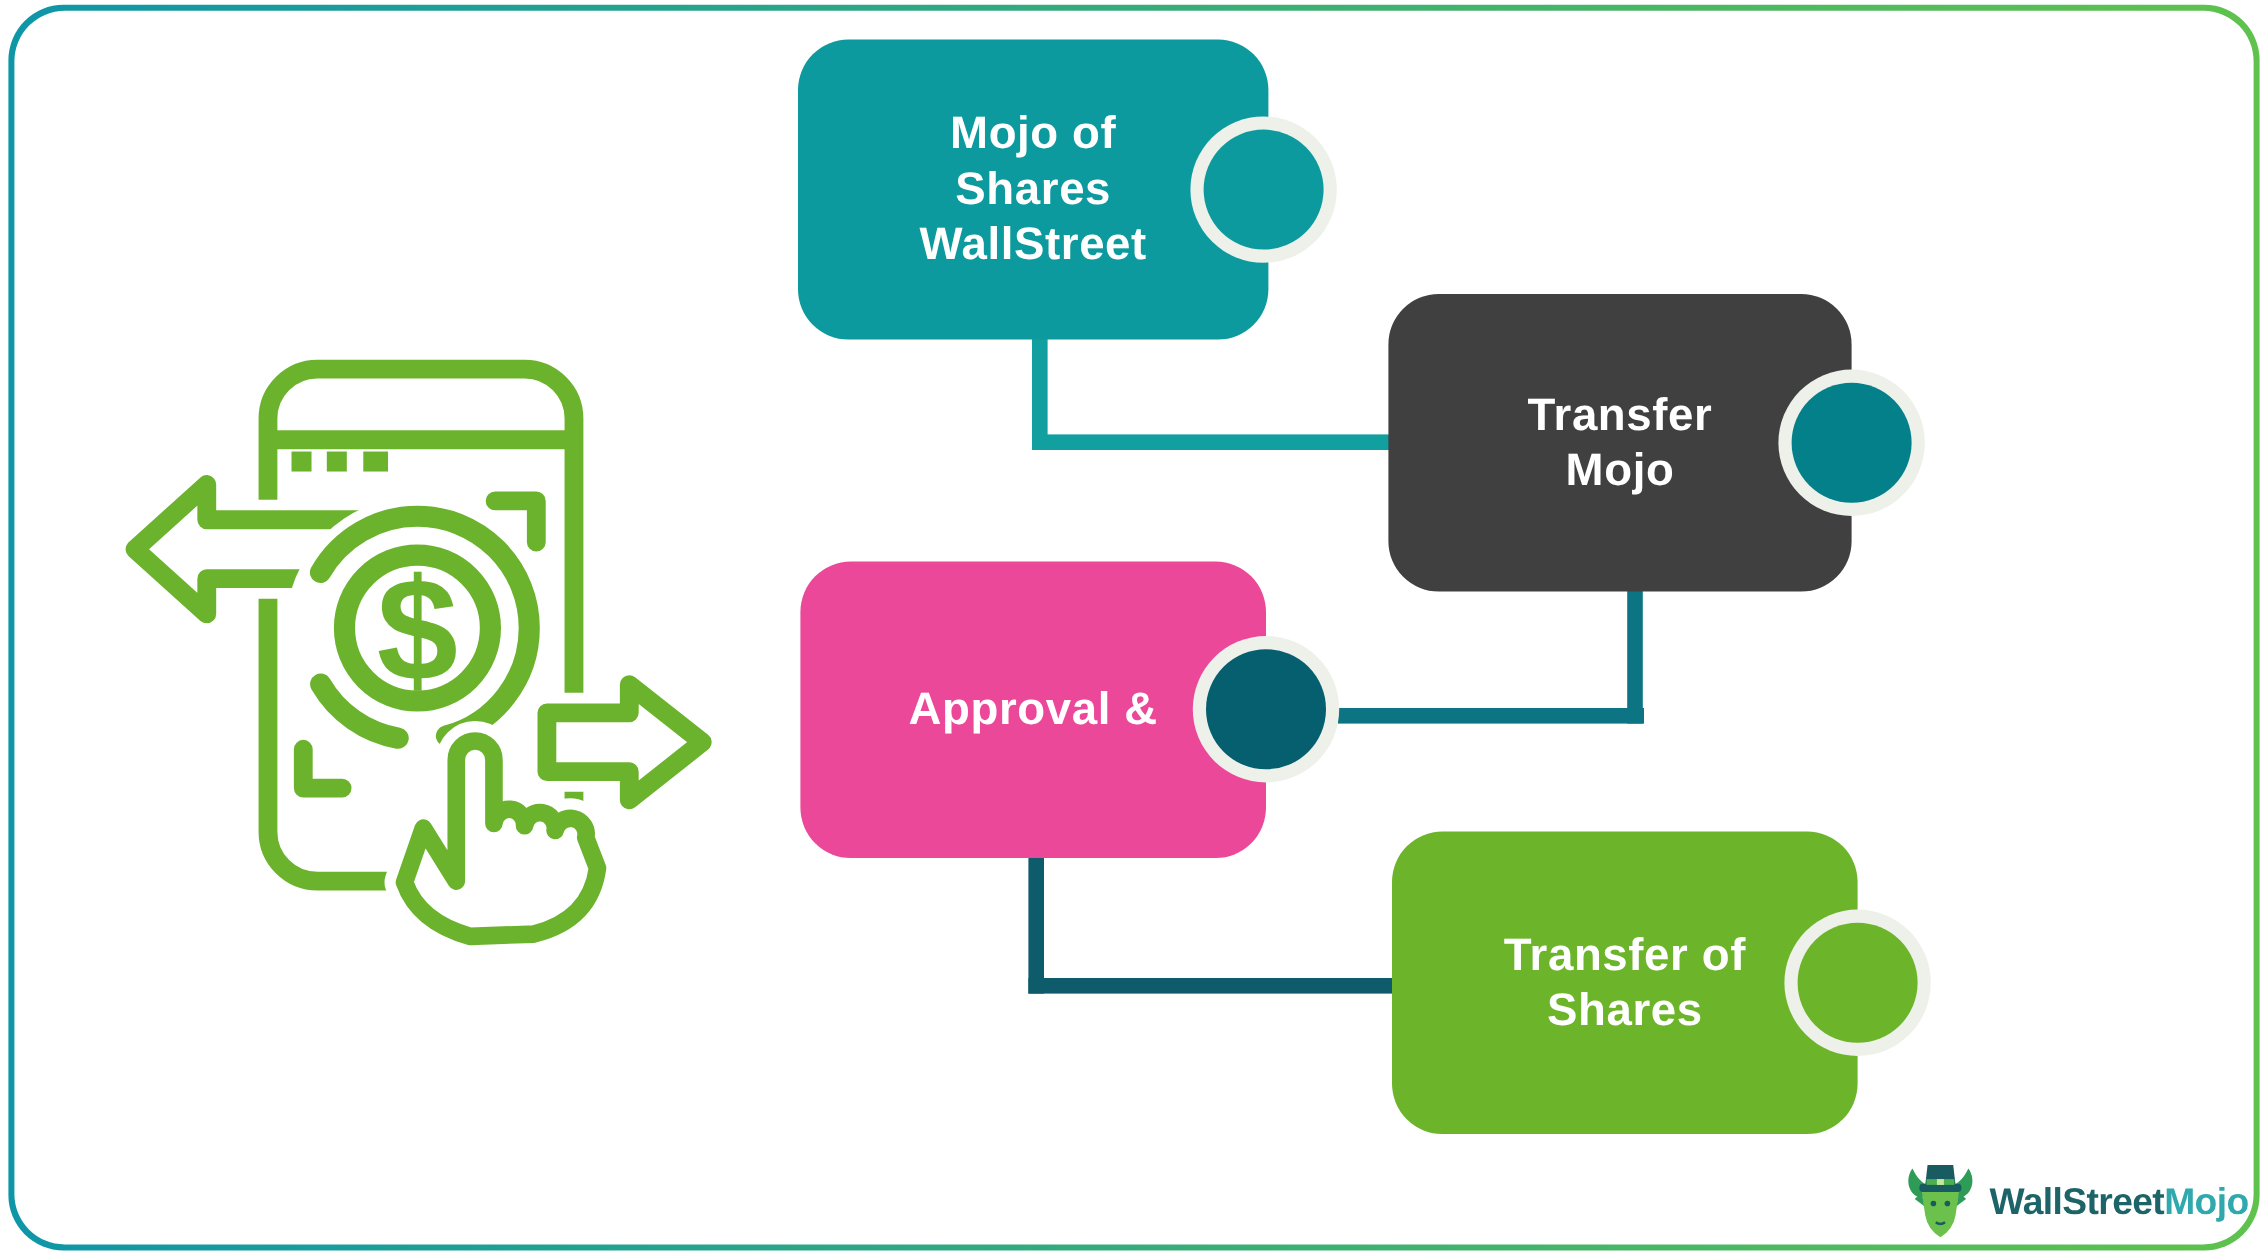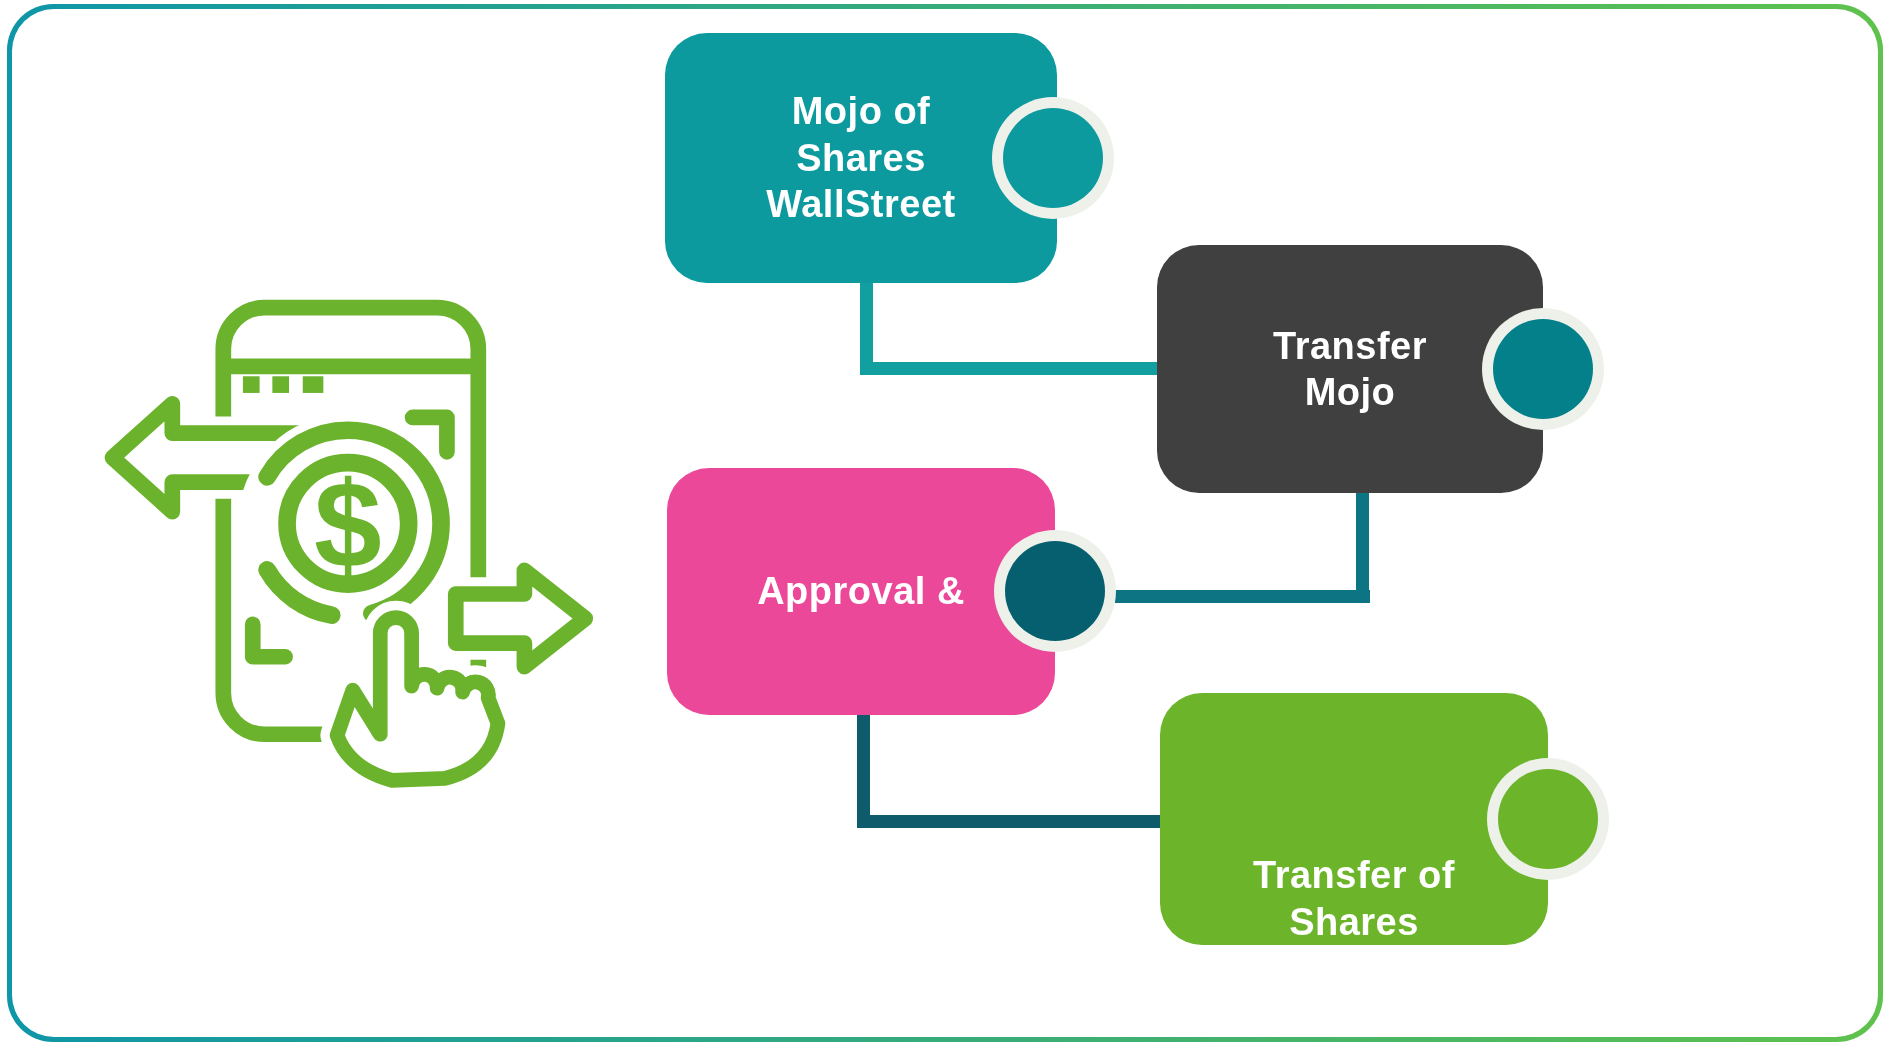--- a/index.html
+++ b/index.html
@@ -52,21 +52,21 @@
     <span>Transfer</span>
     <span>Mojo</span>
   </div>
   <div class="node-circle" style="left: 1493px; top: 319px; background-color: rgb(3, 128, 137); box-shadow: rgb(237, 241, 234) 0px 0px 0px 11px;"></div>
 
   <div class="step-box" style="left: 667px; top: 468px; width: 388px; height: 247px; background-color: #ec4899;">
     <span>Approval &amp;</span>
   </div>
   <div class="node-circle" style="left: 1005px; top: 541px; background-color: rgb(6, 95, 110); box-shadow: rgb(237, 241, 234) 0px 0px 0px 11px;"></div>
 
-  <div class="step-box" style="left: 1160px; top: 693px; width: 388px; height: 252px; background-color: rgb(108, 180, 42); justify-content: flex-end;">
+  <div class="step-box" style="left: 1160px; top: 693px; width: 388px; height: 252px; background-color: rgb(108, 180, 42);">
     <span>Transfer of</span>
     <span>Shares</span>
   </div>
   <div class="node-circle" style="left: 1498px; top: 769px; background-color: rgb(108, 180, 42); box-shadow: rgb(237, 241, 234) 0px 0px 0px 11px;"></div>
 
   <div class="phone-icon" style="color: rgb(108, 179, 45);">
     <svg width="100%" height="100%" viewBox="0 0 520 520" fill="none" stroke="currentColor" stroke-width="16" stroke-linecap="round" stroke-linejoin="round">
 
       <g>
         <rect x="140" y="20" width="260" height="435" rx="42"></rect>
@@ -97,14 +97,33 @@
         <path d="M377,312 L447,312 L447,288 L509,337 L447,386 L447,362 L377,362 Z" fill="#ffffff"></path>
       </g>
 
       <g>
         <path d="M300,455 L300,352 A16,16 0 0 1 332,352 L332,406 a13,13 0 0 1 26,2 a13,13 0 0 1 26,4 a13,13 0 0 1 26,6 l10,26 q-6,44 -54,56 l-54,2 q-44,-12 -56,-46 l16,-46 Z" stroke="#ffffff" stroke-width="34"></path>
         <path d="M300,455 L300,352 A16,16 0 0 1 332,352 L332,406 a13,13 0 0 1 26,2 a13,13 0 0 1 26,4 a13,13 0 0 1 26,6 l10,26 q-6,44 -54,56 l-54,2 q-44,-12 -56,-46 l16,-46 Z" fill="#ffffff" stroke-width="15"></path>
       </g>
     </svg>
   </div>
 
+  <div class="logo">
+    <svg width="62" height="68" viewBox="0 0 60 70">
+      <path d="M10,30 C2,26 0,14 6,6 C10,14 14,18 18,20 L16,30 Z" fill="#2E9B57"></path>
+      <path d="M50,30 C58,26 60,14 54,6 C50,14 46,18 42,20 L44,30 Z" fill="#2E9B57"></path>
+      <path d="M19,3 L41,3 L43,20 L17,20 Z" fill="#185B60"></path>
+      <rect x="12" y="19" width="36" height="7" rx="3" fill="#185B60"></rect>
+      <rect x="18" y="15" width="24" height="5" fill="#4CAF50"></rect>
+      <rect x="27" y="15" width="6" height="5" fill="#C8E6A0"></rect>
+      <path d="M14,26 L46,26 L43,46 Q41,58 30,65 Q19,58 17,46 Z" fill="#6CC04C"></path>
+      <path d="M14,26 L8,32 L16,38 Z" fill="#2E9B57"></path>
+      <path d="M46,26 L52,32 L44,38 Z" fill="#2E9B57"></path>
+      <circle cx="24" cy="36" r="2.4" fill="#185B60"></circle>
+      <circle cx="36" cy="36" r="2.4" fill="#185B60"></circle>
+      <path d="M26,52 Q30,55 34,52" stroke="#185B60" stroke-width="2" fill="none"></path>
+    </svg>
+    <div class="logo-text">
+      <span style="color: rgb(29, 100, 104);">WallStreet</span><span style="color: rgb(47, 169, 174);">Mojo</span>
+    </div>
+  </div>
 
 </div>
 
 </body></html>

